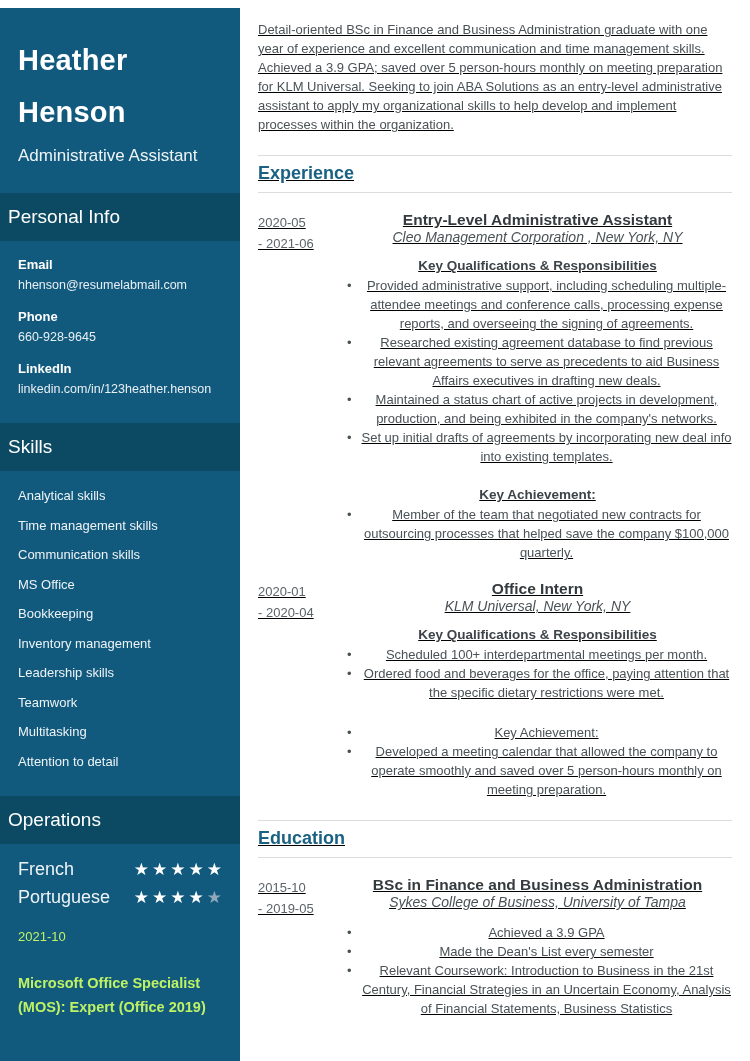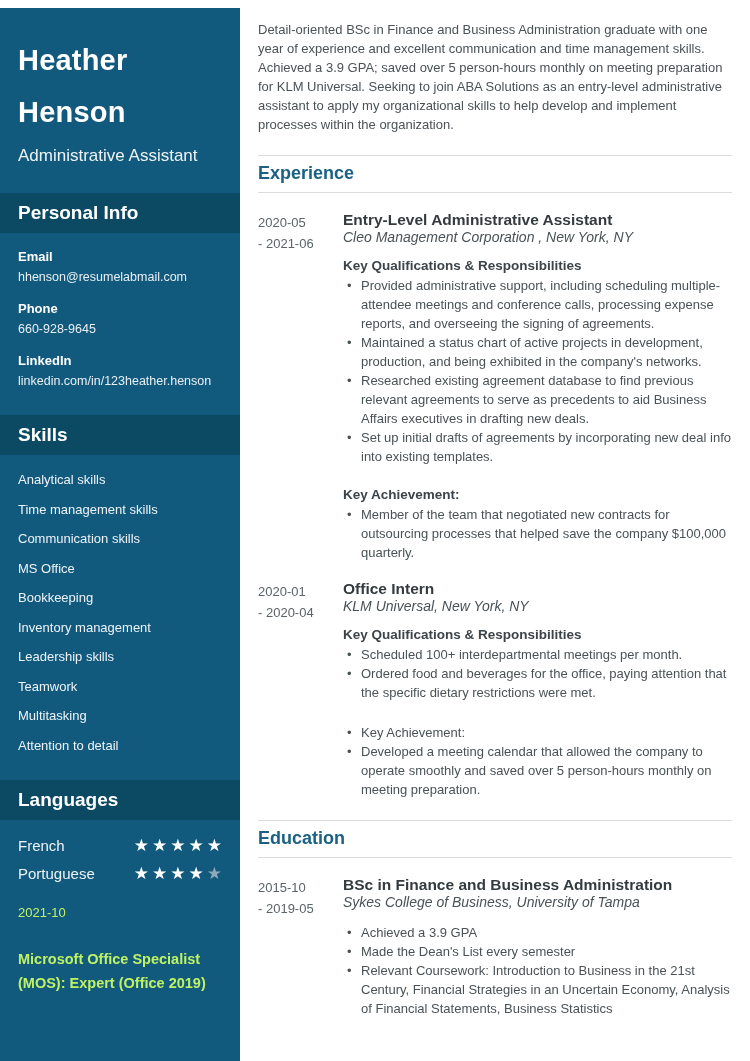--- a/index.html
+++ b/index.html
@@ -16,46 +16,46 @@
   }
   *{margin:0;padding:0;box-sizing:border-box;}
   body{font-family:"Liberation Sans","DejaVu Sans",sans-serif;background:#ffffff;}
   .page{position:relative;width:750px;height:1061px;background:#ffffff;overflow:hidden;}
 
   
   .sidebar{position:absolute;left:0;top:8px;width:240px;height:1061px;background:var(--sidebar-bg);color:#ffffff;}
   .name-block{padding:26px 18px 0 18px;}
   .name{font-size:29px;font-weight:bold;line-height:52px;color:#ffffff;letter-spacing:.2px;}
   .job-title{margin-top:8px;font-size:17px;color:#eef3f6;font-weight:400;}
-  .band{margin-top:27px;height:40px;background:var(--band-bg);display:flex;align-items:center;padding-left:18px;font-size:19px;font-weight:bold;color:#ffffff;}
+  .band{margin-top:27px;height:48px;background:var(--band-bg);display:flex;align-items:center;padding-left:8px;font-size:19px;font-weight:normal;color:#ffffff;}
   .pi-list{padding:16px 18px 0 18px;}
   .pi-item{margin-bottom:17px;}
   .pi-label{font-size:13px;font-weight:bold;color:#ffffff;}
   .pi-value{margin-top:6px;font-size:12.5px;color:#e9eff3;}
   .skills-list{list-style:none;padding:17px 18px 0 18px;}
   .skills-list li{font-size:13px;color:#eef3f6;margin-bottom:14.5px;}
   .lang-list{padding:12px 15px 0 18px;}
   .lang-row{display:flex;align-items:center;justify-content:space-between;height:28px;}
-  .lang-name{font-size:15px;color:#eef3f6;}
+  .lang-name{font-size:18px;color:#eef3f6;}
   .stars{font-size:17px;letter-spacing:3px;line-height:1;}
   .star-filled{color:var(--star-filled);}
   .star-muted{color:var(--star-muted);}
   .cert-block{padding:17px 18px 0 18px;}
   .cert-date{font-size:13px;color:#bef264;}
   .cert-title{margin-top:27px;font-size:14.5px;font-weight:bold;line-height:24px;color:#bef264;}
   .bottom-strip{position:absolute;left:0;bottom:0;width:100%;height:5px;background:var(--strip-color);}
 
   
-  .main{position:absolute;left:240px;top:0;width:510px;height:855px;padding:20px 18px 0 18px;}
+  .main{position:absolute;left:240px;top:0;width:510px;height:855px;padding:20px 18px 0 18px;text-decoration:underline;}
   .summary{font-size:13px;line-height:19px;color:var(--text-color);}
   .section-header{margin-top:21px;border-top:1px solid var(--rule-color);border-bottom:1px solid var(--rule-color);padding:7px 0 8px 0;}
   .section-header h2{font-size:18px;font-weight:bold;color:var(--heading-color);}
   .entry{display:flex;margin-top:17px;}
   .entry-dates{width:85px;flex-shrink:0;font-size:13px;line-height:21px;color:var(--date-color);padding-top:2px;}
-  .entry-body{flex:1;}
+  .entry-body{flex:1;text-align:center;}
   .entry-title{font-size:15.5px;font-weight:bold;color:var(--title-color);padding-top:1px;}
   .entry-subtitle{margin-top:0;font-style:italic;font-size:14px;color:var(--text-color);}
   .block{margin-top:13px;}
   .block + .block{margin-top:21px;}
   .block-heading{font-size:13.5px;font-weight:bold;color:#3d4449;margin-bottom:3px;}
   .bullets{list-style:none;}
   .bullets li{position:relative;font-size:13px;line-height:19px;color:var(--text-color);padding-left:18px;}
   .bullets li::before{content:"\2022";position:absolute;left:4px;color:var(--text-color);}
 </style>
 </head>
@@ -93,21 +93,21 @@
         <li>Communication skills</li>
         <li>MS Office</li>
         <li>Bookkeeping</li>
         <li>Inventory management</li>
         <li>Leadership skills</li>
         <li>Teamwork</li>
         <li>Multitasking</li>
         <li>Attention to detail</li>
       </ul>
 
-    <div class="band">Languages</div>
+    <div class="band">Operations</div>
     <div class="lang-list">
         <div class="lang-row">
           <span class="lang-name">French</span>
           <span class="stars"><span class="star-filled">★</span><span class="star-filled">★</span><span class="star-filled">★</span><span class="star-filled">★</span><span class="star-filled">★</span></span>
         </div>
         <div class="lang-row">
           <span class="lang-name">Portuguese</span>
           <span class="stars"><span class="star-filled">★</span><span class="star-filled">★</span><span class="star-filled">★</span><span class="star-filled">★</span><span class="star-muted">★</span></span>
         </div>
       </div>
@@ -131,22 +131,22 @@
             <div>2020-05</div>
             <div>- 2021-06</div>
           </div>
           <div class="entry-body">
             <div class="entry-title">Entry-Level Administrative Assistant</div>
             <div class="entry-subtitle">Cleo Management Corporation , New York, NY</div>
             <div class="block">
               <div class="block-heading">Key Qualifications &amp; Responsibilities</div>
               <ul class="bullets">
                 <li>Provided administrative support, including scheduling multiple-attendee meetings and conference calls, processing expense reports, and overseeing the signing of agreements.</li>
+                <li>Researched existing agreement database to find previous relevant agreements to serve as precedents to aid Business Affairs executives in drafting new deals.</li>
                 <li>Maintained a status chart of active projects in development, production, and being exhibited in the company's networks.</li>
-                <li>Researched existing agreement database to find previous relevant agreements to serve as precedents to aid Business Affairs executives in drafting new deals.</li>
                 <li>Set up initial drafts of agreements by incorporating new deal info into existing templates.</li>
               </ul>
             </div>
             <div class="block">
               <div class="block-heading">Key Achievement:</div>
               <ul class="bullets">
                 <li>Member of the team that negotiated new contracts for outsourcing processes that helped save the company $100,000 quarterly.</li>
               </ul>
             </div>
           </div>

